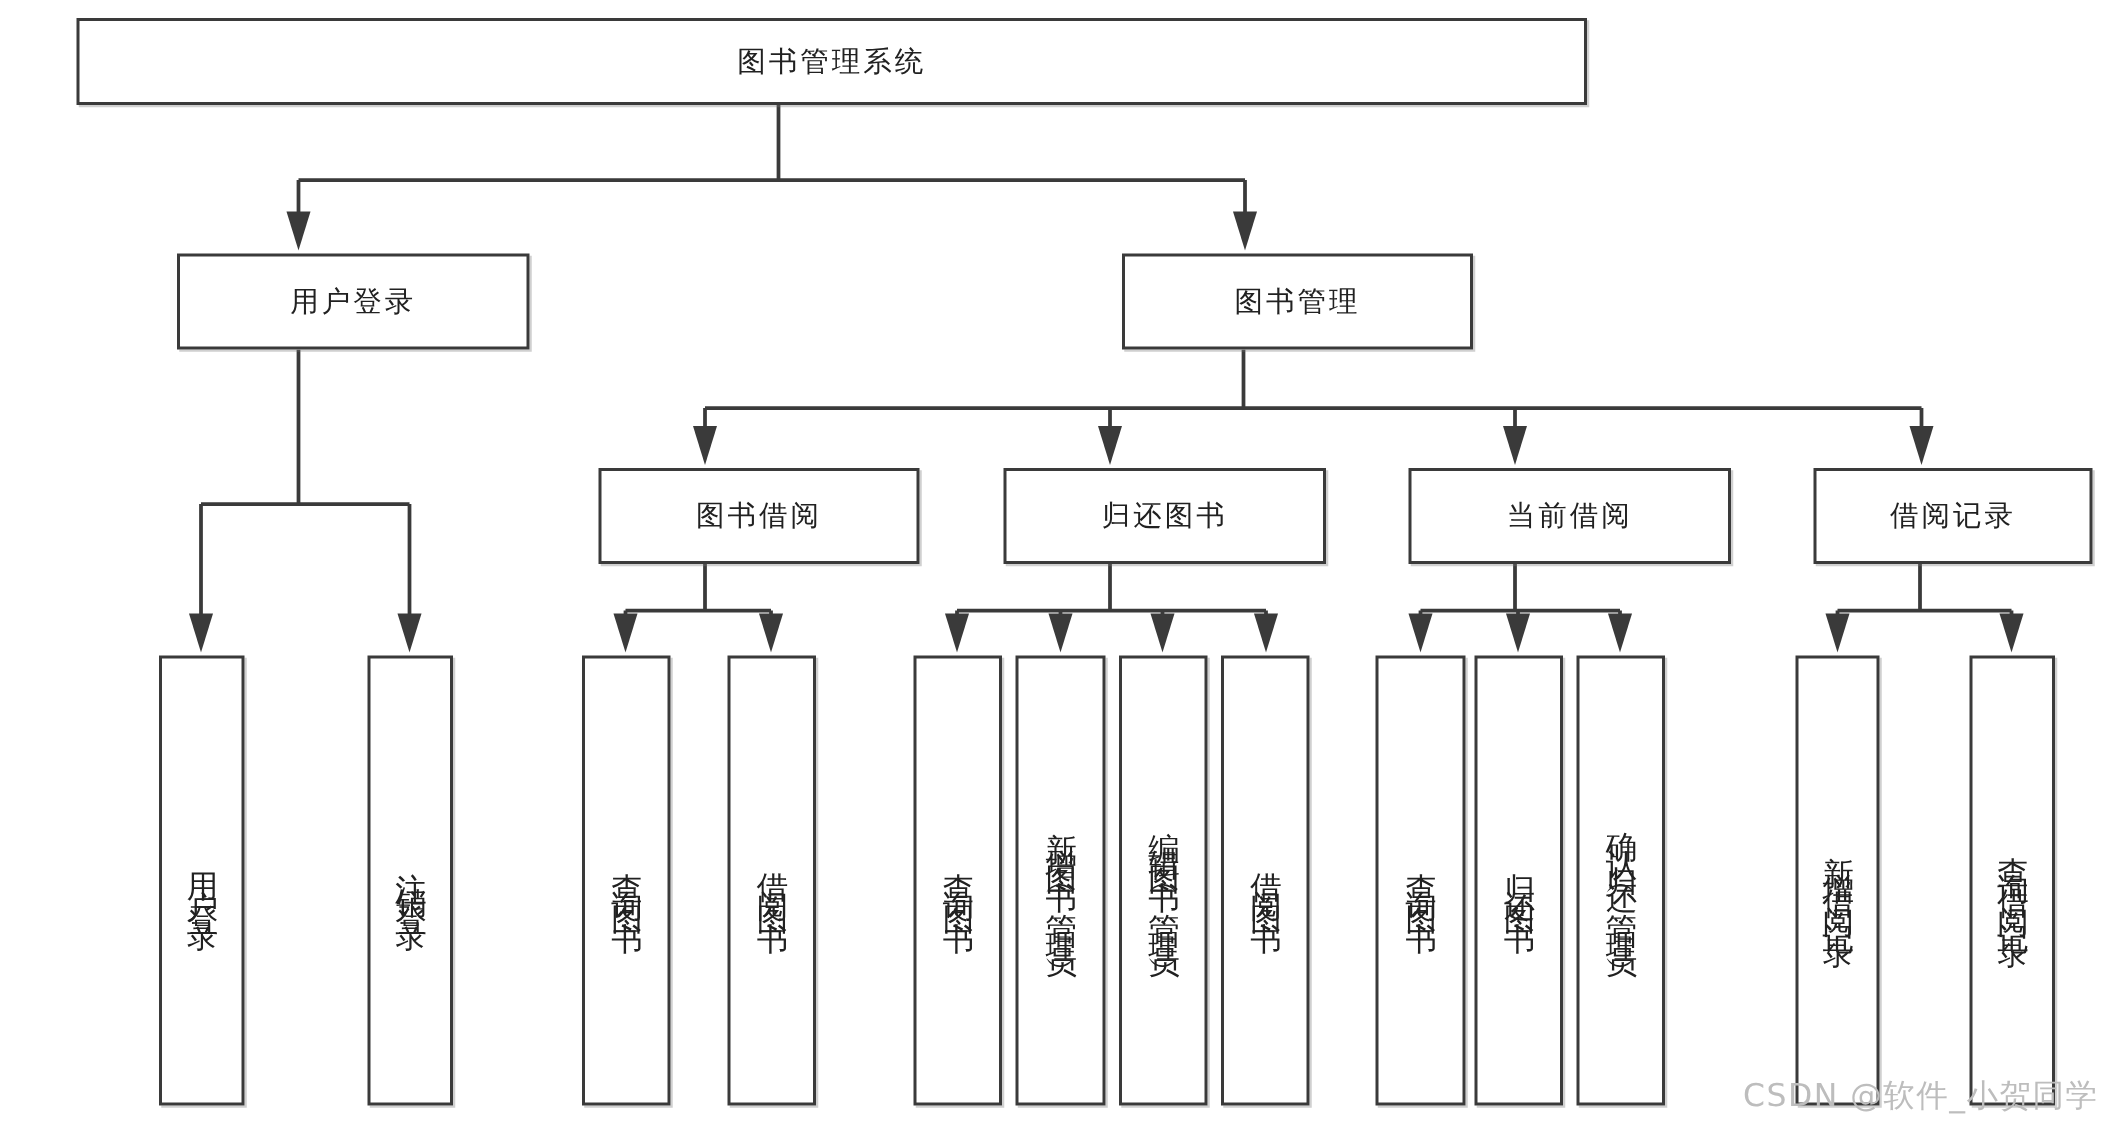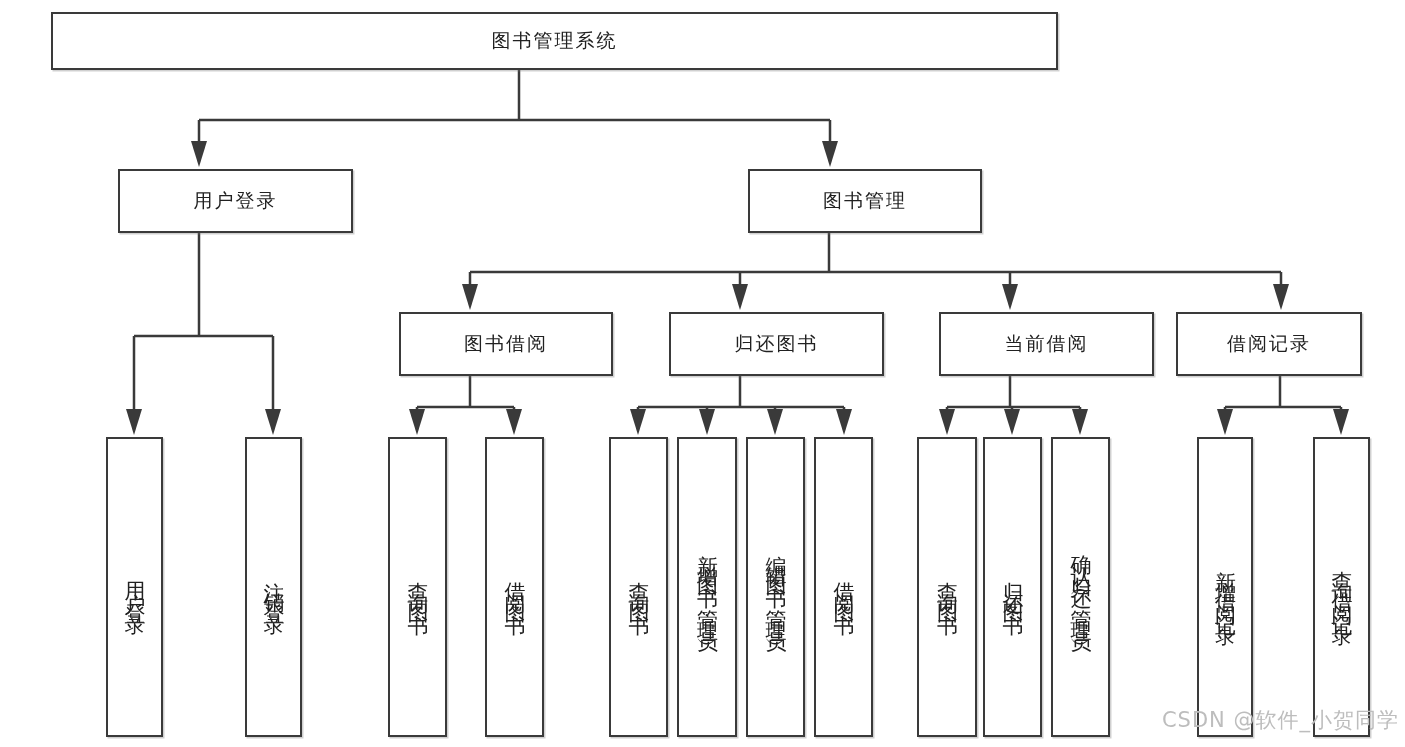--- a/index.html
+++ b/index.html
@@ -22,21 +22,21 @@
   .vbox{
     position:absolute;background:var(--box-bg);border:2px solid var(--line);
     display:flex;align-items:center;justify-content:center;top:437px;height:300px;
     box-shadow:1.5px 1.5px 0 rgba(120,120,120,.35);
   }
   .vbox span{
     writing-mode:vertical-rl;text-orientation:mixed;
     font-size:21px;letter-spacing:11px;line-height:1;white-space:nowrap;
   }
   #watermark{
-    position:absolute;right:6px;bottom:13px;z-index:5;
+    position:absolute;right:6px;bottom:3px;z-index:5;
     font-size:21px;color:var(--watermark);letter-spacing:1px;white-space:nowrap;
   }
 </style>
 </head>
 <body>
 
 <div id="stage">
 
   <svg id="wires" viewBox="0 0 1405 747" xmlns="http://www.w3.org/2000/svg" aria-hidden="true">
     <path fill="none" stroke="var(--line)" stroke-width="2.5" d="
@@ -83,21 +83,21 @@
 
   <div class="hbox" style="left:363px;top:312px;width:214px;height:64px">
     <span>图书借阅</span>
   </div>
   <div class="hbox" style="left:633px;top:312px;width:215px;height:64px">
     <span>归还图书</span>
   </div>
   <div class="hbox" style="left:903px;top:312px;width:215px;height:64px">
     <span>当前借阅</span>
   </div>
-  <div class="hbox" style="left:1140px;top:312px;width:186px;height:64px">
+  <div class="hbox" style="left:1173px;top:312px;width:186px;height:64px">
     <span>借阅记录</span>
   </div>
 
   <div class="vbox" style="left:106px;width:57px">
     <span>用户登录</span>
   </div>
   <div class="vbox" style="left:245px;width:57px">
     <span>注销登录</span>
   </div>
 

